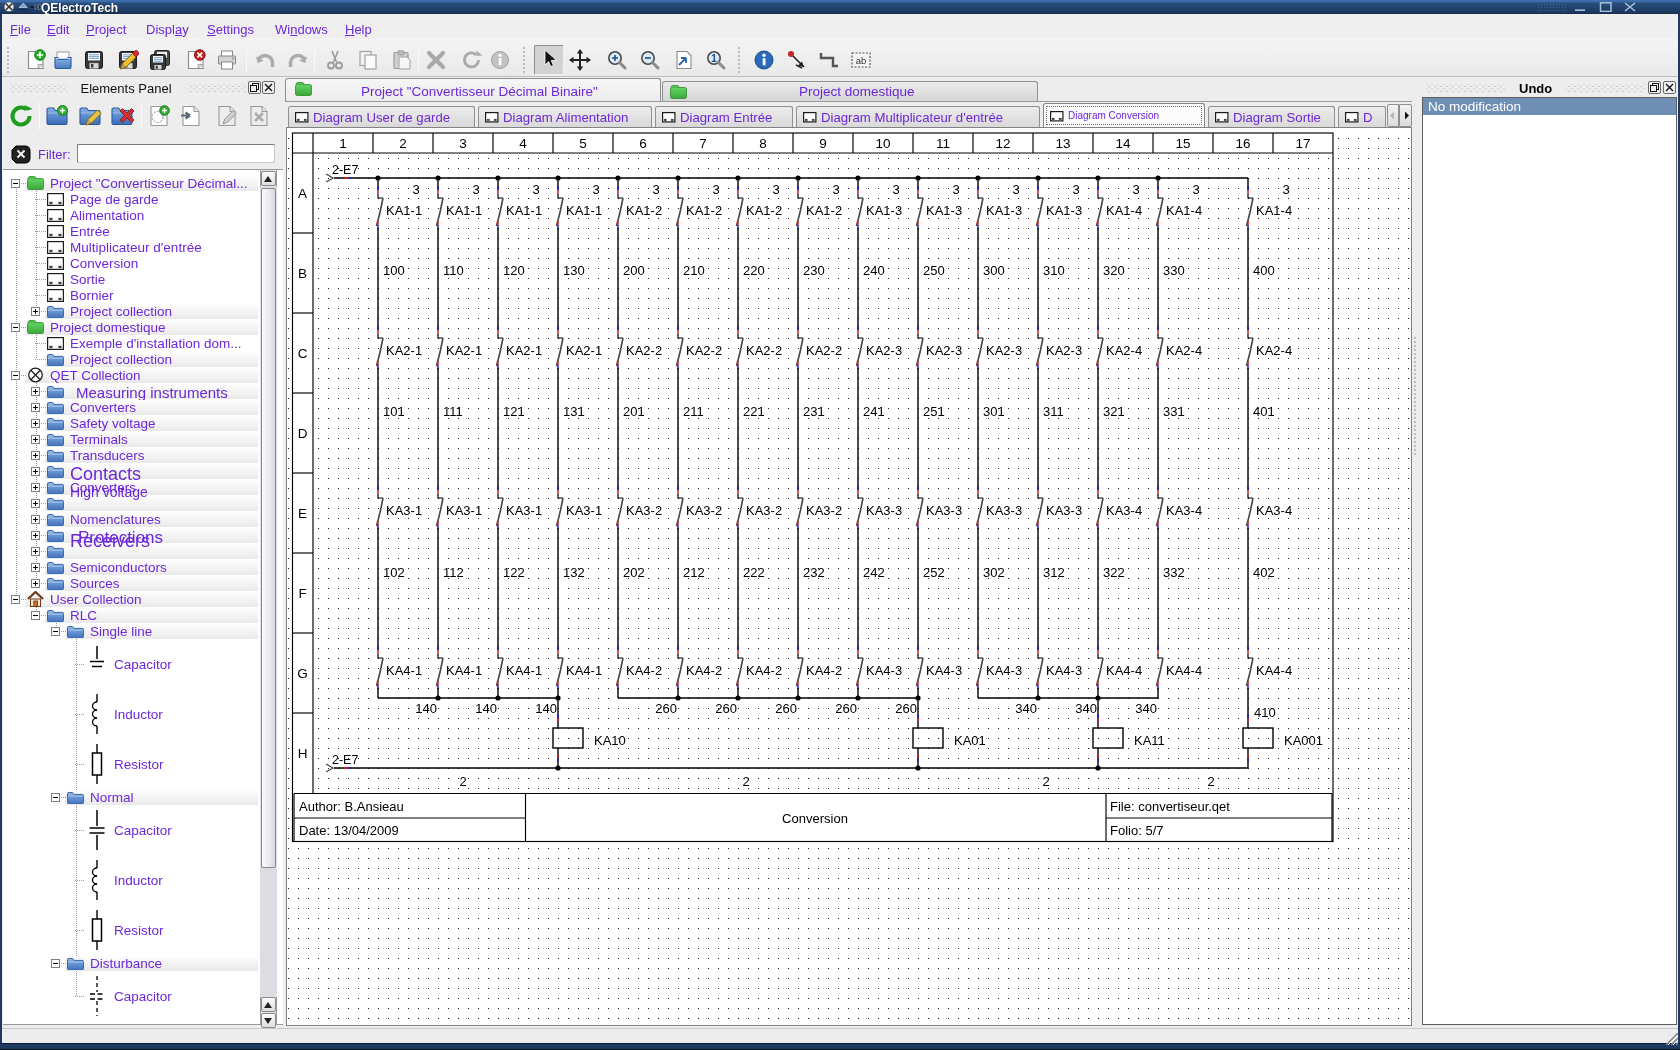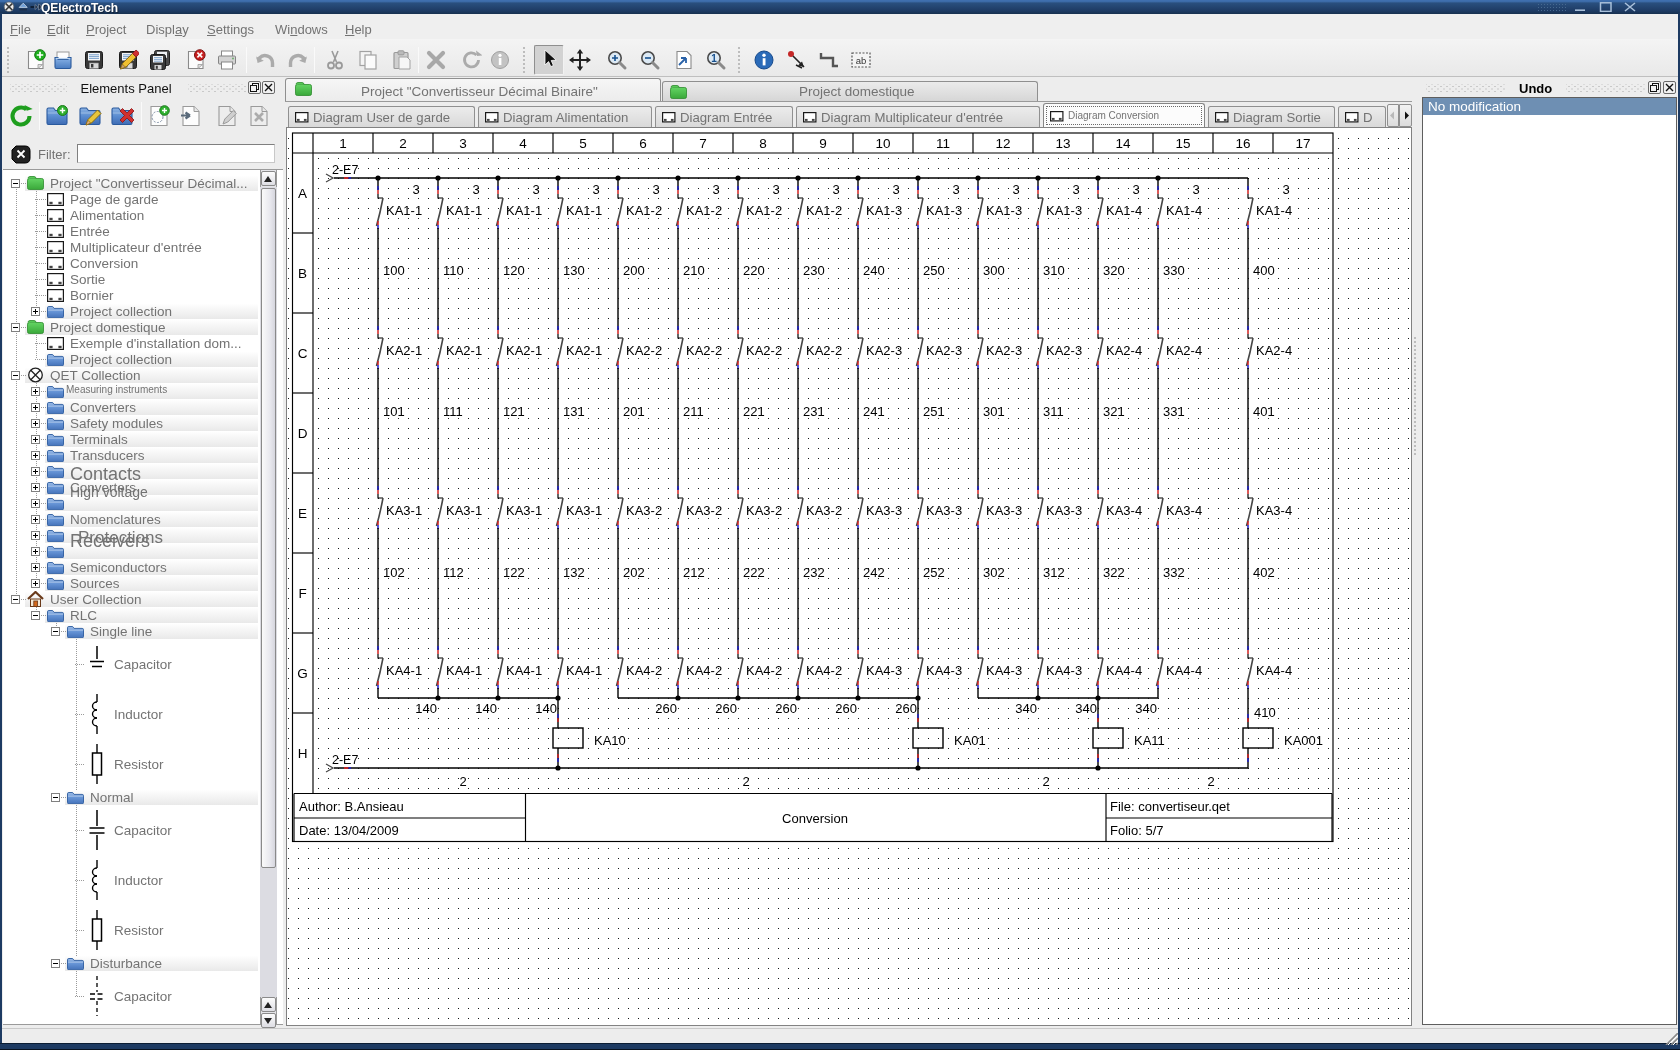--- a/index.html
+++ b/index.html
@@ -1,17 +1,17 @@
 <!DOCTYPE html>
 <html><head><meta charset="utf-8"><title>QElectroTech</title>
 <style>
 *{margin:0;padding:0;box-sizing:border-box}
 html,body{width:1680px;height:1050px;overflow:hidden}
 body{font-family:'Liberation Sans',sans-serif;position:relative;background:#ededed;-webkit-font-smoothing:antialiased}
-.tx{position:absolute;white-space:nowrap;color:#737373}
+.tx{position:absolute;white-space:nowrap;color:#6d28d9}
 </style></head><body>
 
 <div style="position:absolute;left:0;top:0;width:1680px;height:13.5px;background:linear-gradient(#3f6fae 0%,#3f6fae 9%,#2a4f7e 22%,#1d3a62 80%,#17304f 100%)"></div>
 <svg style="position:absolute;left:2px;top:1px" width="40" height="12" viewBox="0 0 40 12">
     <circle cx="7" cy="5.8" r="4.8" fill="#ececec" stroke="#666" stroke-width="0.7"></circle>
     <path d="M3.8 2.6 L10.2 9 M10.2 2.6 L3.8 9" stroke="#3a3a3a" stroke-width="1.6"></path>
     <path d="M17.5 8.6 h7.5" stroke="#1c2f4a" stroke-width="1.8"></path>
     <path d="M21.2 2.2 l4 4.2 h-8 z" fill="#6f9fd8" stroke="#dce8f4" stroke-width="0.7"></path>
     <path d="M28.5 6 h3.5" stroke="#0e1c30" stroke-width="1.8"></path>
     <path d="M33 3.5 l3 2.5 -3 2.5 z M36.5 3 v6 l2.5-1.5 v-3 z" fill="#1a2a42" stroke="#8a97a8" stroke-width="0.6"></path>
@@ -459,21 +459,21 @@
     <path d="M0.5 2.8 q0-1.3 1.3-1.3 h3.8 l1.5 1.9 h8.1 q1.3 0 1.3 1.3 v6.8 q0 1.3-1.3 1.3 h-13.4 q-1.3 0-1.3-1.3z" fill="url(#bf)" stroke="#2a5a9e" stroke-width="0.9"></path>
     <path d="M1 5.2 h15.2" stroke="#aac4e8" stroke-width="0.9"></path>
     <defs>
       <linearGradient id="bf" x1="0" y1="0" x2="0" y2="1">
         <stop offset="0" stop-color="#9dbce6"></stop>
         <stop offset="0.45" stop-color="#6694d6"></stop>
         <stop offset="1" stop-color="#4573ba"></stop>
       </linearGradient>
     </defs>
   </svg>
-<div class="tx" style="left:66px;top:383.5px;font-size:10px">Measuring instruments</div>
+<div class="tx" style="left:76px;top:383.5px;font-size:15px">Measuring instruments</div>
 <div style="position:absolute;left:45px;top:399.5px;width:213px;height:15px;background:linear-gradient(#fefefe,#e9e9e9);"></div>
 <svg style="position:absolute;left:35px;top:407.0px" width="12" height="1" viewBox="0 0 12 1">
     <line x1="0" y1="0.5" x2="12" y2="0.5" stroke="#9a9a9a" stroke-width="1" stroke-dasharray="1 1"></line>
   </svg>
 <div style="position:absolute;left:31.0px;top:402.5px;width:9px;height:9px;background:#fff;border:1px solid #808080"></div>
 <svg style="position:absolute;left:31.0px;top:402.5px" width="9" height="9" viewBox="0 0 9 9">
     <path d="M2 4.5 h5" stroke="#000" stroke-width="1"></path>
     <path d="M4.5 2 v5" stroke="#000" stroke-width="1"></path>
   </svg>
 <svg style="position:absolute;left:47px;top:400.5px" width="17" height="13" viewBox="0 0 17 13">
@@ -501,21 +501,21 @@
     <path d="M0.5 2.8 q0-1.3 1.3-1.3 h3.8 l1.5 1.9 h8.1 q1.3 0 1.3 1.3 v6.8 q0 1.3-1.3 1.3 h-13.4 q-1.3 0-1.3-1.3z" fill="url(#bf)" stroke="#2a5a9e" stroke-width="0.9"></path>
     <path d="M1 5.2 h15.2" stroke="#aac4e8" stroke-width="0.9"></path>
     <defs>
       <linearGradient id="bf" x1="0" y1="0" x2="0" y2="1">
         <stop offset="0" stop-color="#9dbce6"></stop>
         <stop offset="0.45" stop-color="#6694d6"></stop>
         <stop offset="1" stop-color="#4573ba"></stop>
       </linearGradient>
     </defs>
   </svg>
-<div class="tx" style="left:70px;top:415.5px;font-size:13.5px">Safety modules</div>
+<div class="tx" style="left:70px;top:415.5px;font-size:13.5px">Safety voltage</div>
 <div style="position:absolute;left:45px;top:431.5px;width:213px;height:15px;background:linear-gradient(#fefefe,#e9e9e9);"></div>
 <svg style="position:absolute;left:35px;top:439.0px" width="12" height="1" viewBox="0 0 12 1">
     <line x1="0" y1="0.5" x2="12" y2="0.5" stroke="#9a9a9a" stroke-width="1" stroke-dasharray="1 1"></line>
   </svg>
 <div style="position:absolute;left:31.0px;top:434.5px;width:9px;height:9px;background:#fff;border:1px solid #808080"></div>
 <svg style="position:absolute;left:31.0px;top:434.5px" width="9" height="9" viewBox="0 0 9 9">
     <path d="M2 4.5 h5" stroke="#000" stroke-width="1"></path>
     <path d="M4.5 2 v5" stroke="#000" stroke-width="1"></path>
   </svg>
 <svg style="position:absolute;left:47px;top:432.5px" width="17" height="13" viewBox="0 0 17 13">

